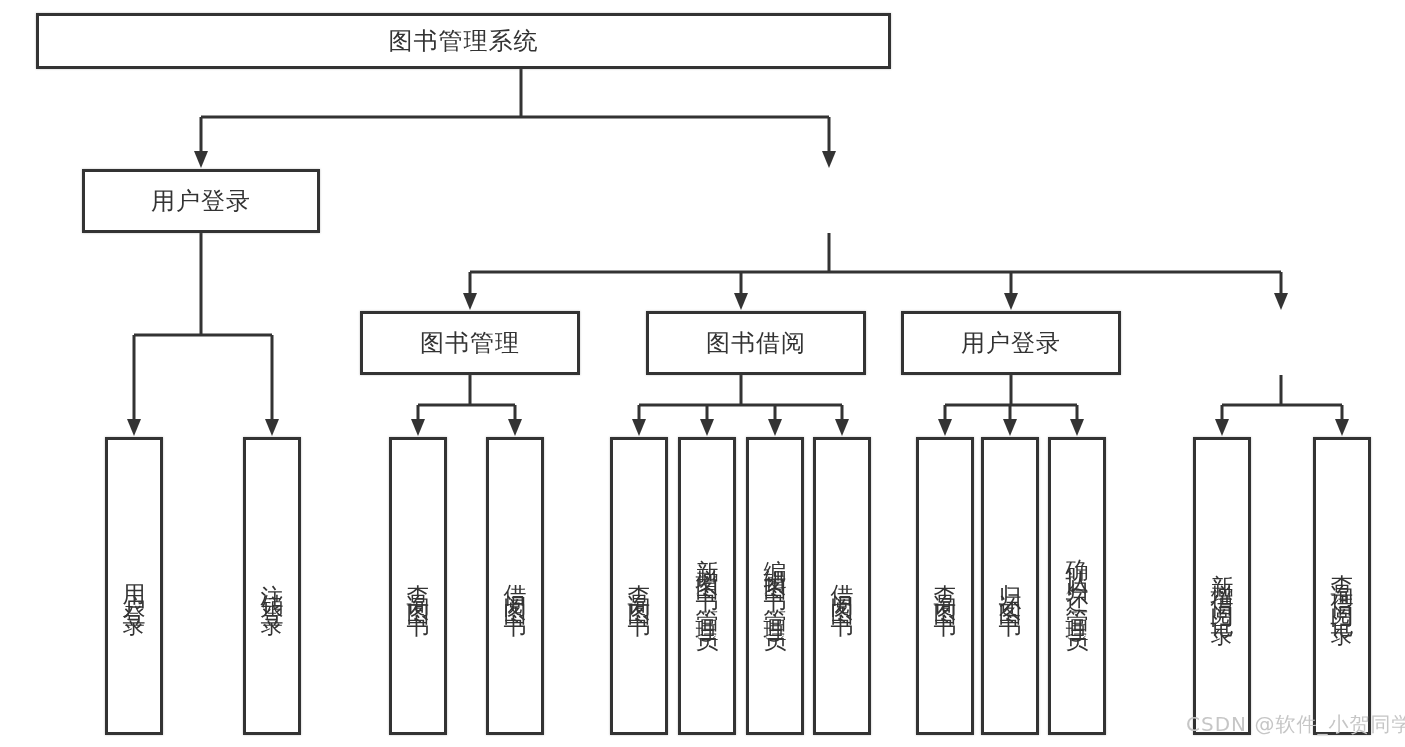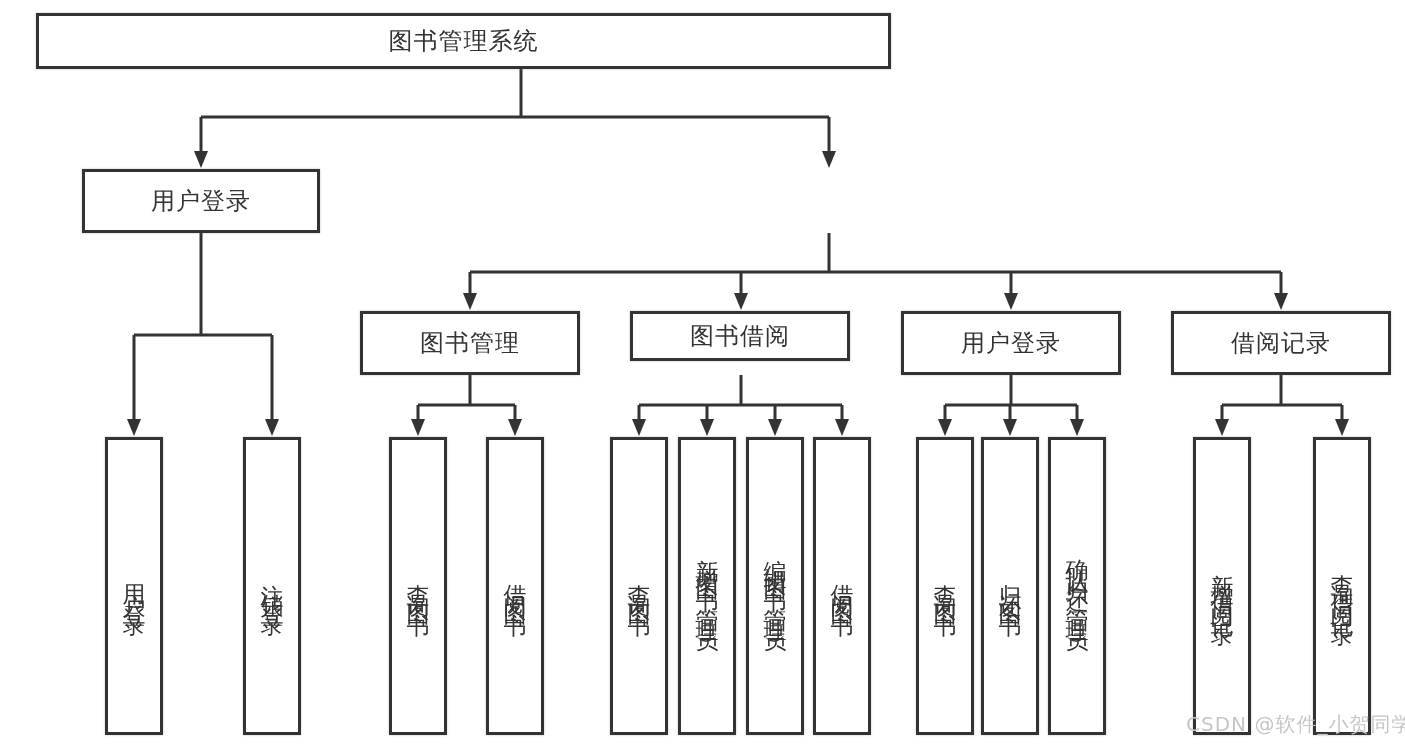--- a/index.html
+++ b/index.html
@@ -117,28 +117,25 @@
     <span>图书管理系统</span>
   </div>
 
   <div class="box h" style="left:82px;top:169px;width:238px;height:64px">
     <span>用户登录</span>
   </div>
 
   <div class="box h" style="left:360px;top:311px;width:220px;height:64px">
     <span>图书管理</span>
   </div>
-  <div class="box h" style="left:630px;top:311px;width:220px;height:50px">
+  <div class="box h" style="left:646px;top:311px;width:220px;height:64px">
     <span>图书借阅</span>
   </div>
   <div class="box h" style="left:901px;top:311px;width:220px;height:64px">
     <span>用户登录</span>
-  </div>
-  <div class="box h" style="left:1171px;top:311px;width:220px;height:64px">
-    <span>借阅记录</span>
   </div>
 
   <div class="box v" style="left:105px;top:437px">
     <span class="vt">用户登录</span>
   </div>
   <div class="box v" style="left:243px;top:437px">
     <span class="vt">注销登录</span>
   </div>
 
   <div class="box v" style="left:389px;top:437px">

